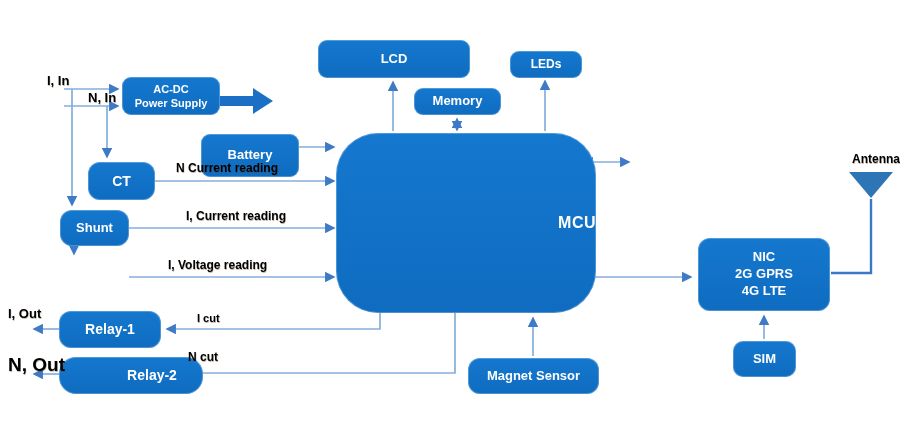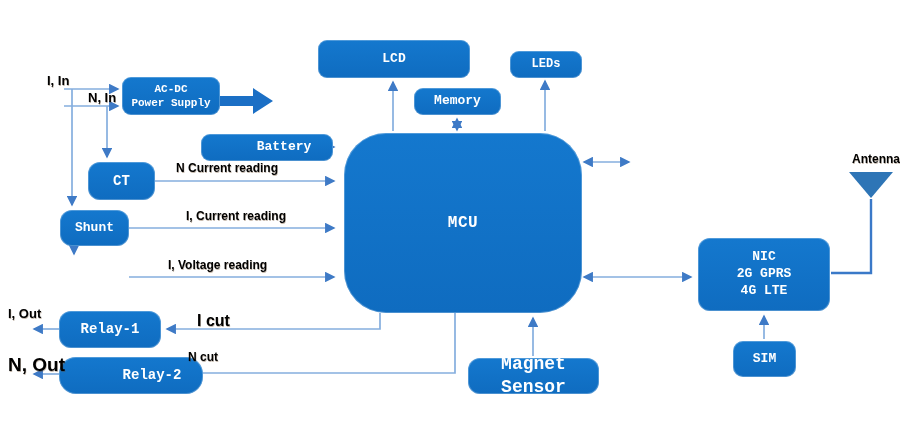--- a/index.html
+++ b/index.html
@@ -9,50 +9,50 @@
   }
   .wires{position:absolute;left:0;top:0;width:900px;height:436px;z-index:1;}
   .wires path.wire{fill:none;stroke:#85AEDE;stroke-width:1.7;}
   .wires path.thick{fill:none;stroke:#3A79C8;stroke-width:2.4;}
   .node{
     position:absolute;z-index:2;display:flex;align-items:center;justify-content:center;
     background:linear-gradient(180deg,#1478CE,#0F6CC0);
     color:#FFFFFF;border-radius:9px;text-align:center;
     box-shadow:0 0 0 1px rgba(255,255,255,0.25) inset;
   }
-  .node span{white-space:pre-line;font-weight:600;line-height:1.3;font-family:Liberation Mono, monospace;}
+  .node span{white-space:pre-line;font-weight:600;line-height:1.3;}
   .lbl{
     position:absolute;z-index:3;color:#000000;font-weight:700;font-size:12px;
     white-space:nowrap;text-shadow:0.5px 0.5px 0 rgba(95,60,25,0.35);
   }
   
   #b-acdc   {left:122px;top:77px;width:98px;height:38px;}  #b-acdc span{font-size:11px;}
   #b-lcd    {left:318px;top:40px;width:152px;height:38px;} #b-lcd span{font-size:13px;}
   #b-memory {left:414px;top:88px;width:87px;height:27px;}  #b-memory span{font-size:13px;}
   #b-leds   {left:510px;top:51px;width:72px;height:27px;}  #b-leds span{font-size:12px;}
-  #b-battery{left:201px;top:134px;width:98px;height:27px;padding-left:34px;} #b-battery span{font-size:13px;}
+  #b-battery{left:201px;top:134px;width:98px;height:43px;} #b-battery span{font-size:13px;}
   #b-ct     {left:88px;top:162px;width:67px;height:38px;border-radius:12px;} #b-ct span{font-size:14px;}
   #b-shunt  {left:60px;top:210px;width:69px;height:36px;border-radius:12px;} #b-shunt span{font-size:13px;}
   #b-voltage{left:60px;top:259px;width:69px;height:36px;border-radius:12px;} #b-voltage span{font-size:13px;}
   #b-relay1 {left:59px;top:311px;width:102px;height:37px;border-radius:12px;} #b-relay1 span{font-size:14px;}
   #b-relay2 {left:59px;top:357px;width:102px;height:37px;border-radius:17px;padding-left:42px;} #b-relay2 span{font-size:14px;}
-  #b-mcu    {left:344px;top:133px;width:238px;height:180px;border-radius:42px;} #b-mcu span{font-size:16px;font-weight:600;letter-spacing:0.5px;}
-  #b-magnet {left:468px;top:358px;width:131px;height:36px;border-radius:12px;} #b-magnet span{font-size:18px;}
+  #b-mcu    {left:336px;top:133px;width:260px;height:180px;border-radius:42px;justify-content:flex-end;} #b-mcu span{font-size:16px;font-weight:600;letter-spacing:0.5px;}
+  #b-magnet {left:468px;top:358px;width:131px;height:36px;border-radius:12px;} #b-magnet span{font-size:13px;}
   #b-optical{left:635px;top:146px;width:148px;height:33px;} #b-optical span{font-size:13px;}
   #b-nic    {left:698px;top:238px;width:132px;height:73px;border-radius:12px;} #b-nic span{font-size:13px;}
   #b-sim    {left:733px;top:341px;width:63px;height:36px;border-radius:10px;} #b-sim span{font-size:13px;}
   
   #l-i-in {left:47px;top:73px;font-size:13px;}
   #l-n-in {left:47px;top:90px;font-size:13px;margin-left:41px;}
   #l-i-out{left:8px;top:306px;font-size:13px;}
   #l-n-out{left:8px;top:354px;font-size:19px;}
   #l-ncur {left:176px;top:161px;font-size:12px;}
   #l-icur {left:186px;top:209px;font-size:12px;}
   #l-ivol {left:168px;top:258px;font-size:12px;}
-  #l-icut {left:186px;top:312px;font-size:16px;padding-left:11px;}
+  #l-icut {left:186px;top:312px;font-size:11px;padding-left:11px;}
   #l-ncut {left:188px;top:350px;font-size:12px;}
   #l-ant  {left:828px;top:152px;font-size:12px;margin-left:24px;}
 </style>
 </head>
 <body>
 
 <div class="canvas">
 
   <svg class="wires" viewBox="0 0 900 436">
     <defs>

